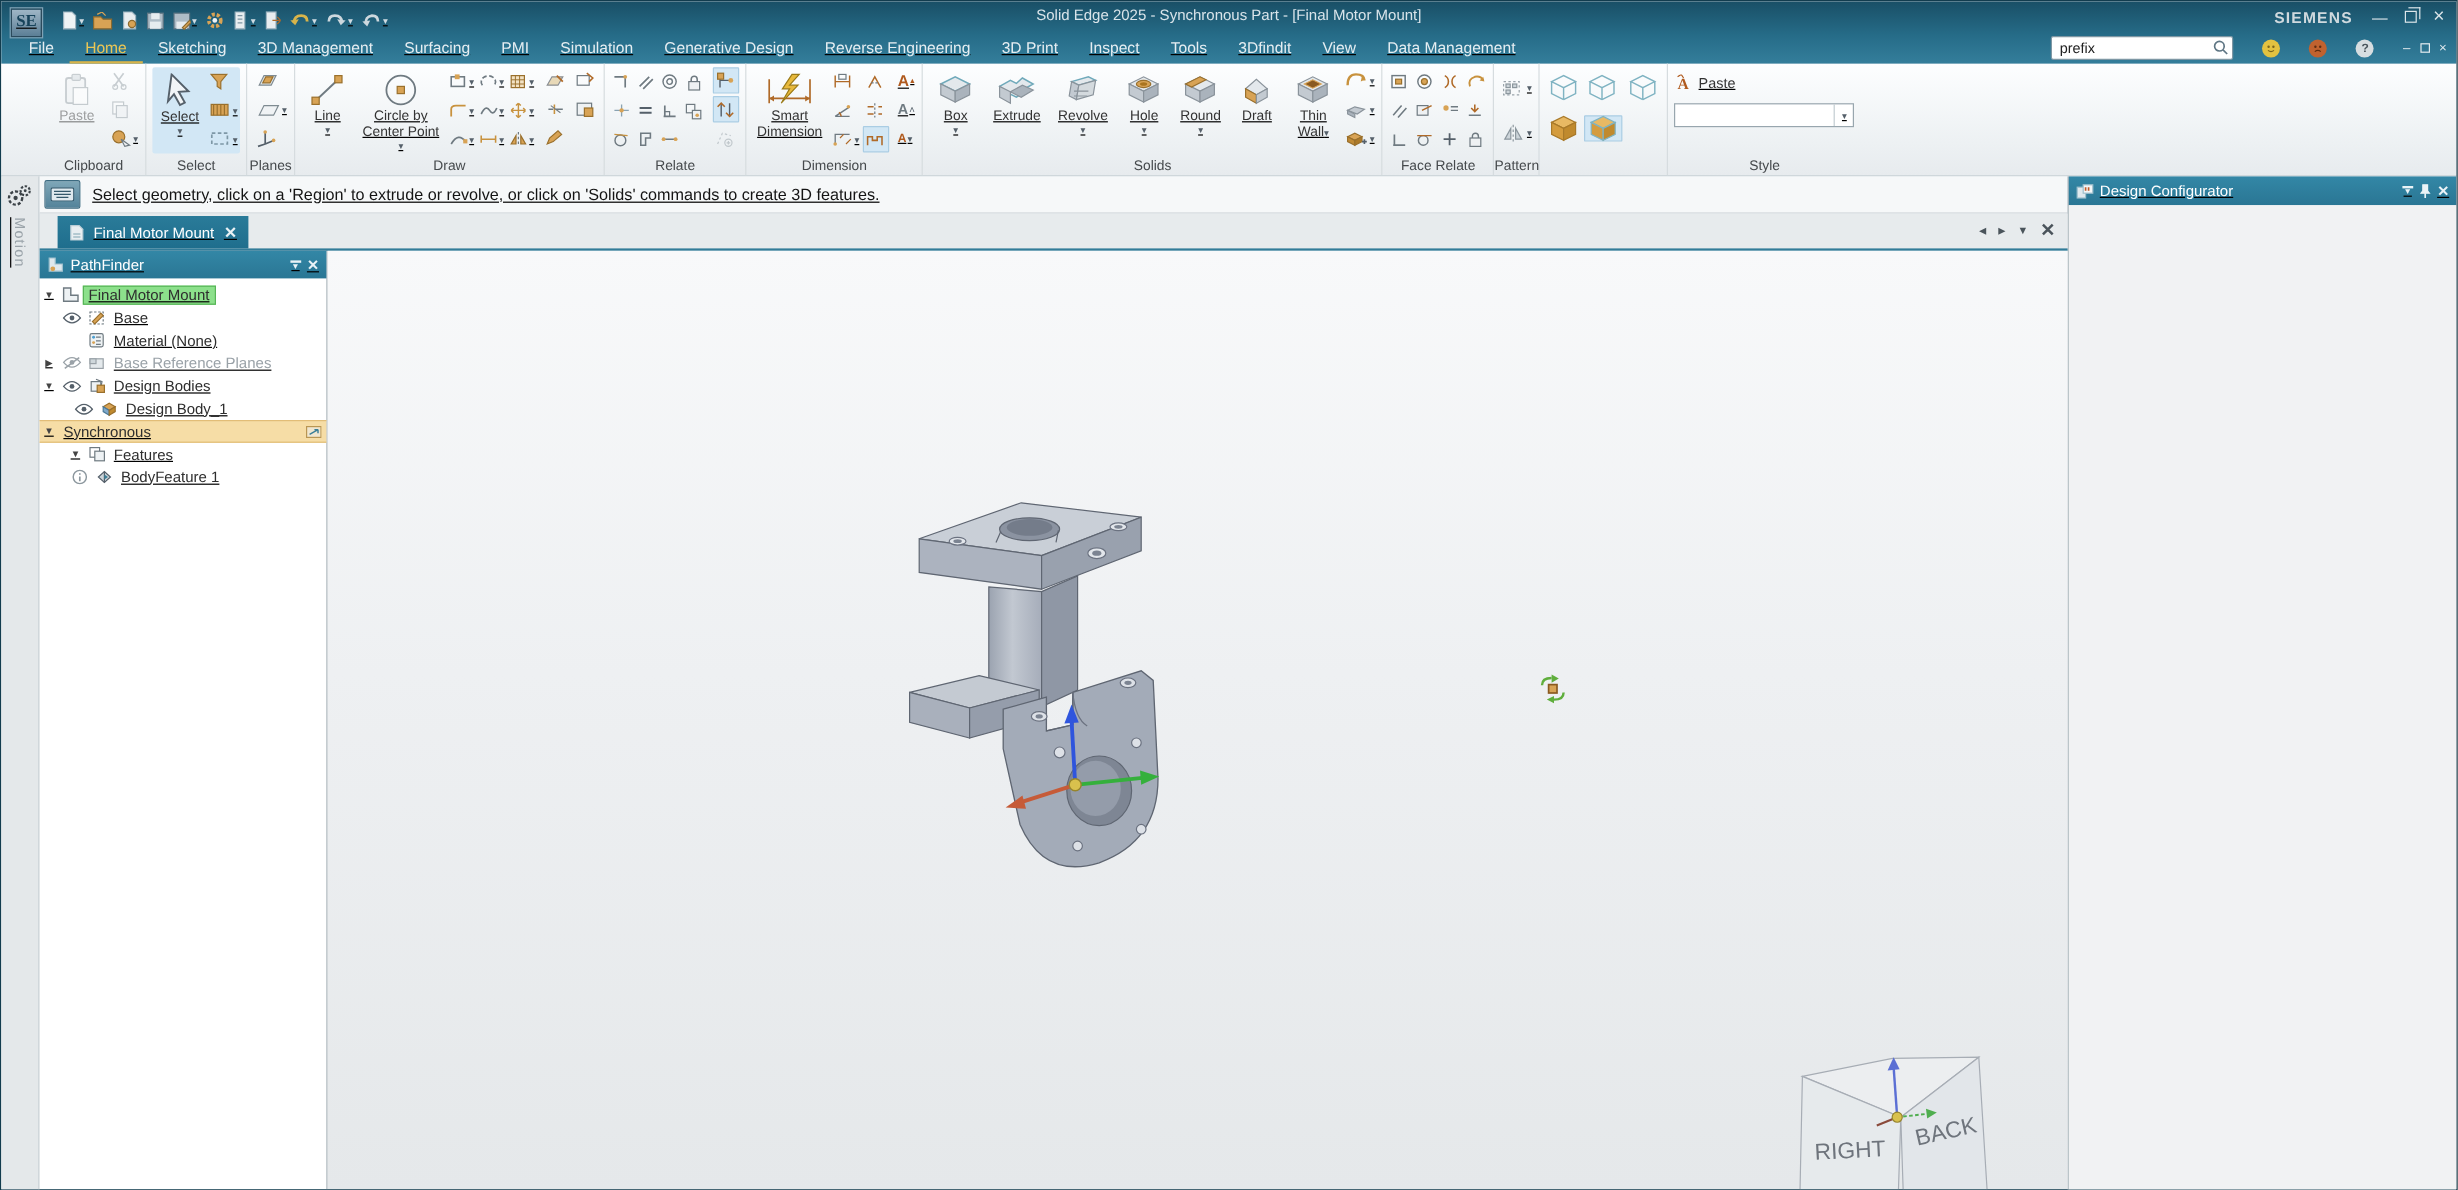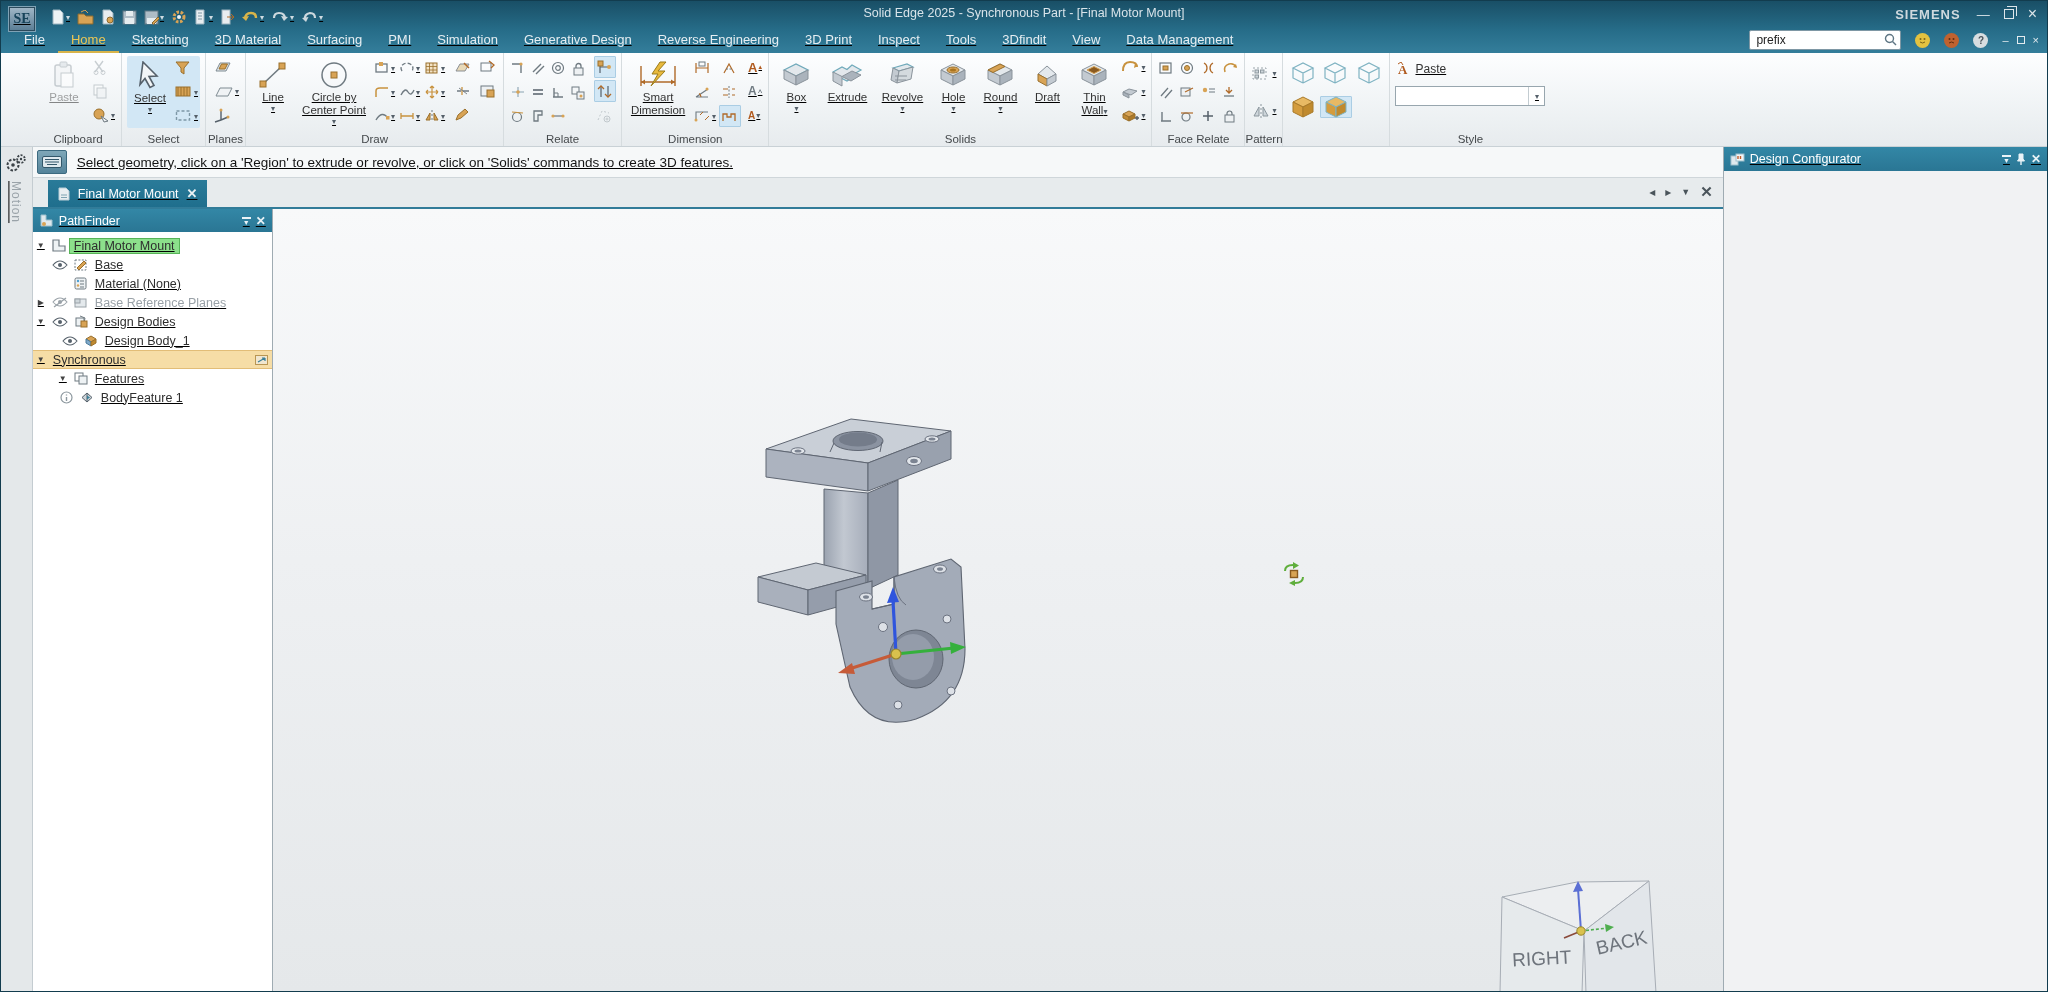--- a/index.html
+++ b/index.html
@@ -20,21 +20,21 @@
   .title-right { position:absolute; right:10px; top:4px; display:flex; align-items:center; gap:16px; }
   .brand { color:#cfd9de; font-weight:bold; font-size:13px; letter-spacing:1px; }
   .wc { color:#dde6ea; font-size:13px; display:flex; gap:14px; align-items:center; }
   .wc span { cursor:default; }
   .restore-box { width:10px; height:10px; border:1px solid #dde6ea; position:relative; display:inline-block; }
   .restore-box:before { content:""; position:absolute; left:2px; top:-4px; width:9px; height:9px; border:1px solid #dde6ea; border-bottom:none; border-left:none; }
 
   .tab-row { height:26px; display:flex; align-items:flex-end; padding-left:10px; position:relative; }
   .mtab { color:#e6eef2; font-size:13px; padding:4px 13px 6px; cursor:default; }
   .mtab.active { color:#ecc654; border-bottom:2px solid #d8b44a; padding-bottom:4px; }
-  .tabrow-right { position:absolute; right:8px; bottom:3px; display:flex; align-items:center; gap:14px; }
+  .tabrow-right { position:absolute; right:8px; bottom:3px; display:flex; align-items:center; gap:24px; }
   .searchwrap { position:relative; }
   .searchwrap input { width:152px; height:20px; border:1px solid #7e97a4; border-radius:2px; padding:0 22px 0 6px; font-size:12px; color:#222; background:#fff; outline:none; }
   .mag { position:absolute; right:4px; top:3px; }
   .round-ic { width:15px; height:15px; border-radius:50%; display:flex; align-items:center; justify-content:center; font-size:10px; color:#fff; }
   .mini-wc { display:flex; gap:8px; color:#e3ebef; font-size:11px; align-items:center; }
   .restore-mini { width:8px; height:8px; border:1px solid #e3ebef; position:relative; display:inline-block; }
 
   
   .ribbon { height:94px; background:linear-gradient(180deg,#fdfeff,#edf1f3 70%,#e7ebee); border-bottom:1px solid #c9d1d6; display:flex; padding-left:34px; }
   .rgroup { position:relative; border-right:1px solid #d6dcdf; padding:3px 5px 15px 5px; display:flex; gap:3px; align-items:flex-start; }
@@ -189,21 +189,21 @@
           <span>—</span>
           <span class="restore-box"></span>
           <span style="font-size:16px;">×</span>
         </span>
       </div>
     </div>
     <div class="tab-row">
       <span class="mtab">File</span>
       <span class="mtab active">Home</span>
       <span class="mtab">Sketching</span>
-      <span class="mtab">3D Material</span>
+      <span class="mtab">3D Management</span>
       <span class="mtab">Surfacing</span>
       <span class="mtab">PMI</span>
       <span class="mtab">Simulation</span>
       <span class="mtab">Generative Design</span>
       <span class="mtab">Reverse Engineering</span>
       <span class="mtab">3D Print</span>
       <span class="mtab">Inspect</span>
       <span class="mtab">Tools</span>
       <span class="mtab">3Dfindit</span>
       <span class="mtab">View</span>

